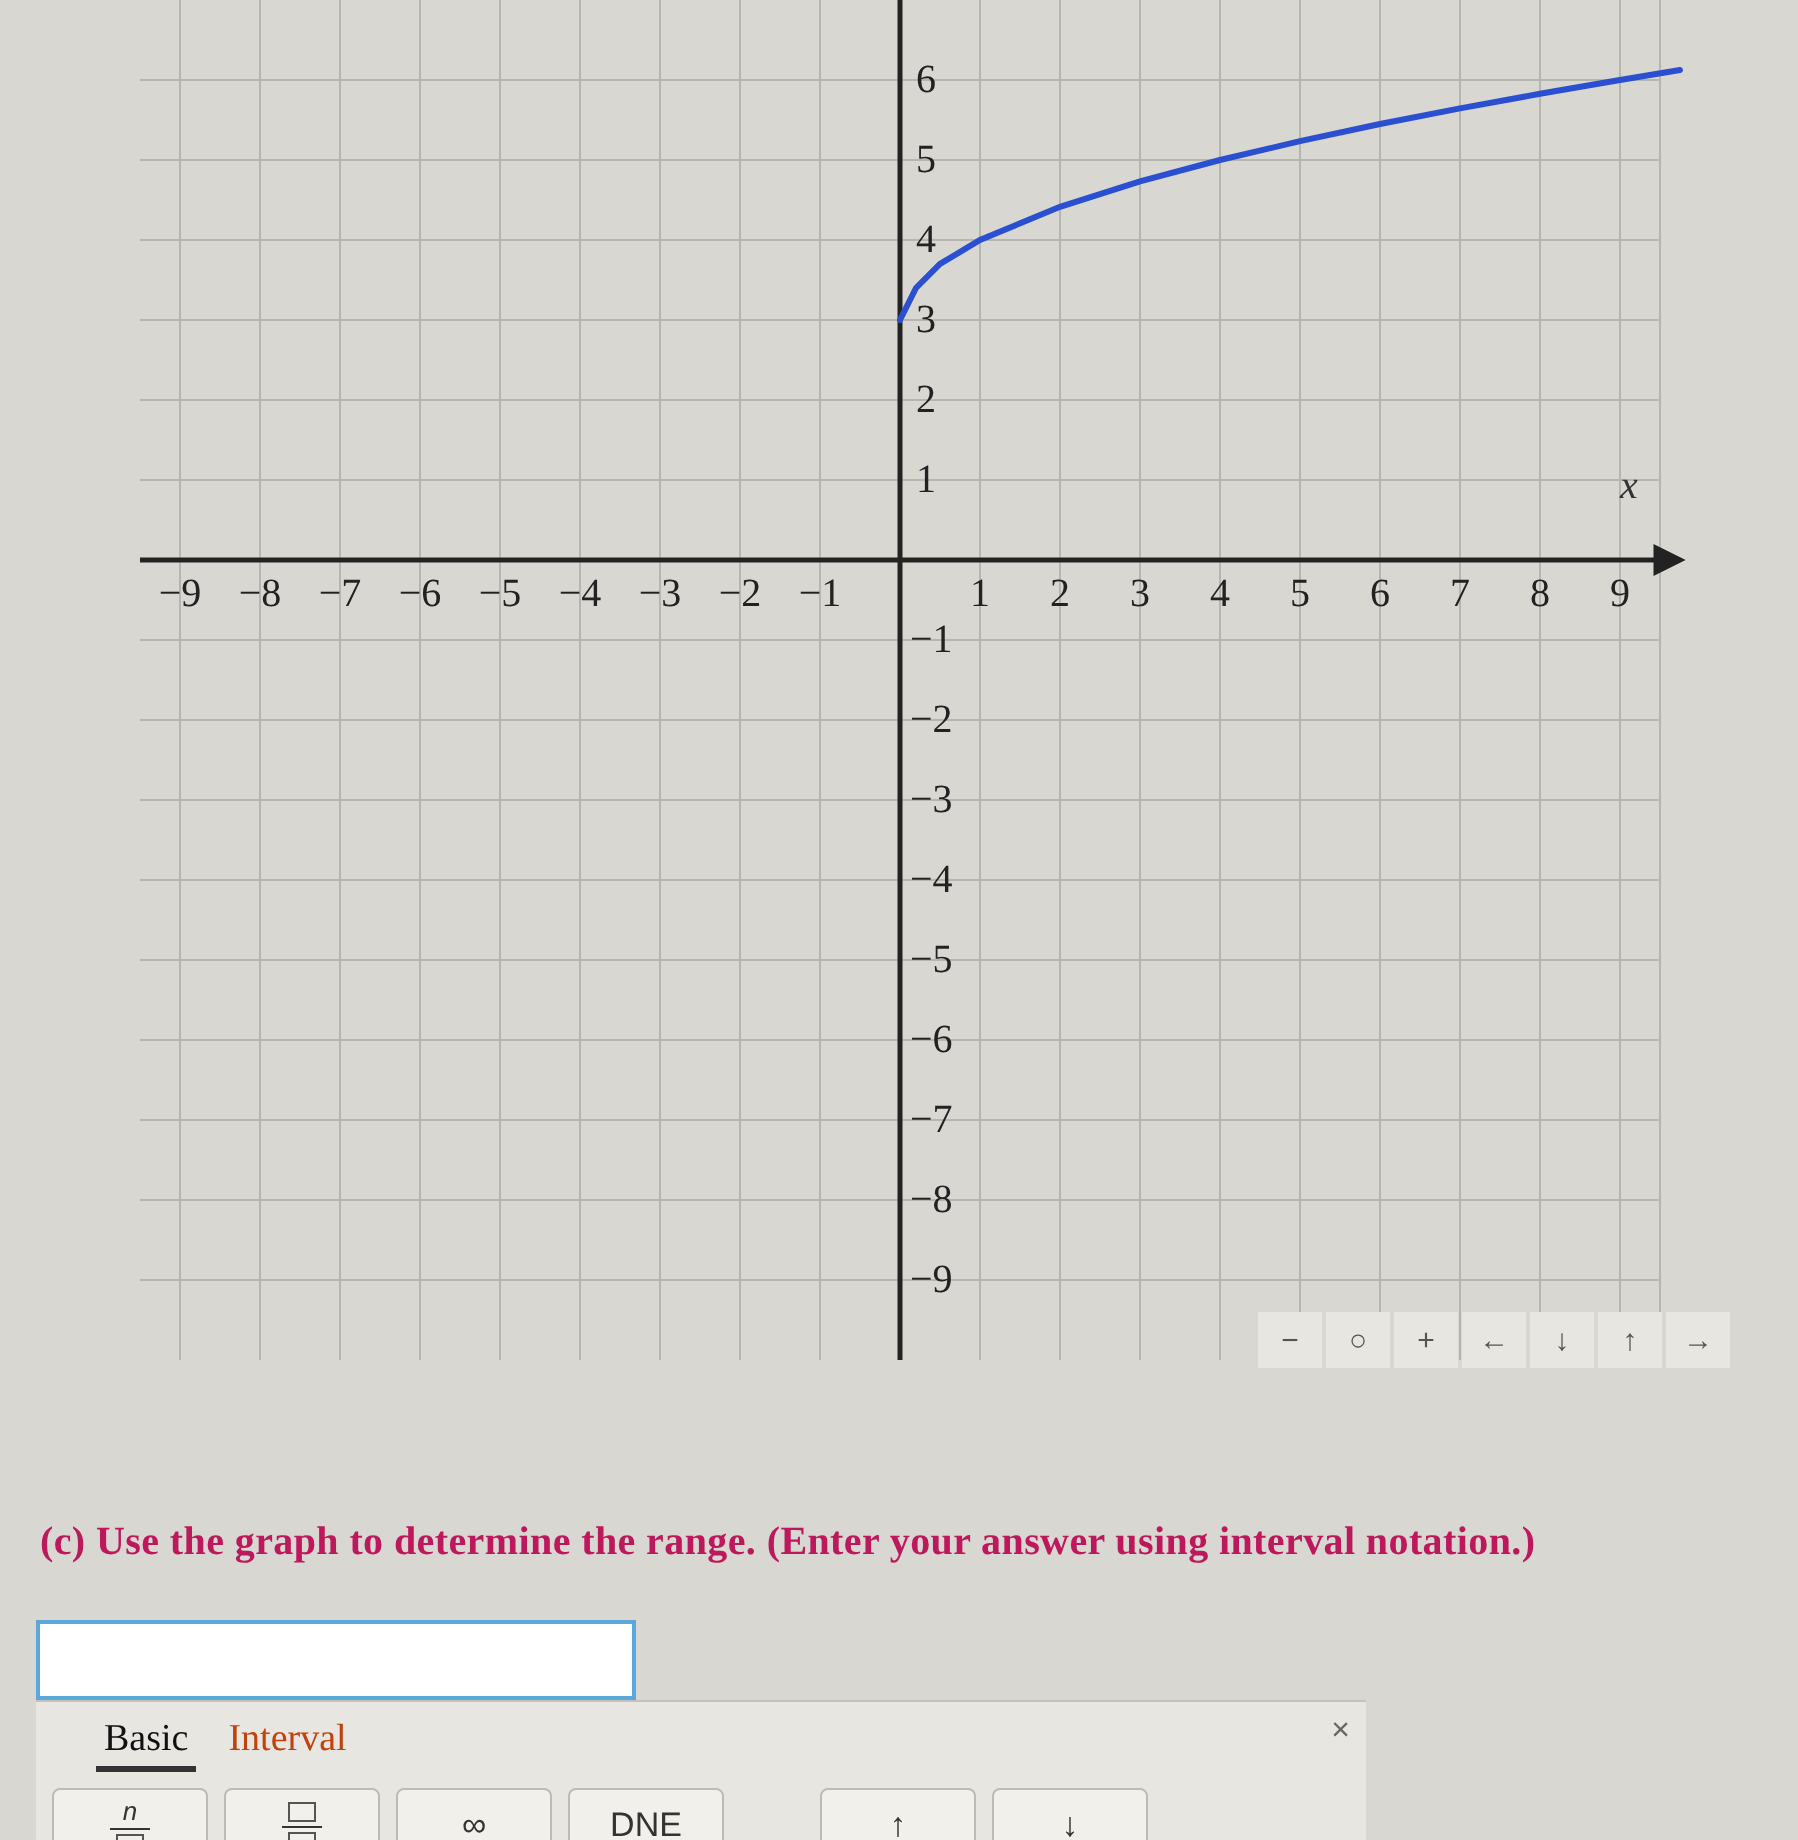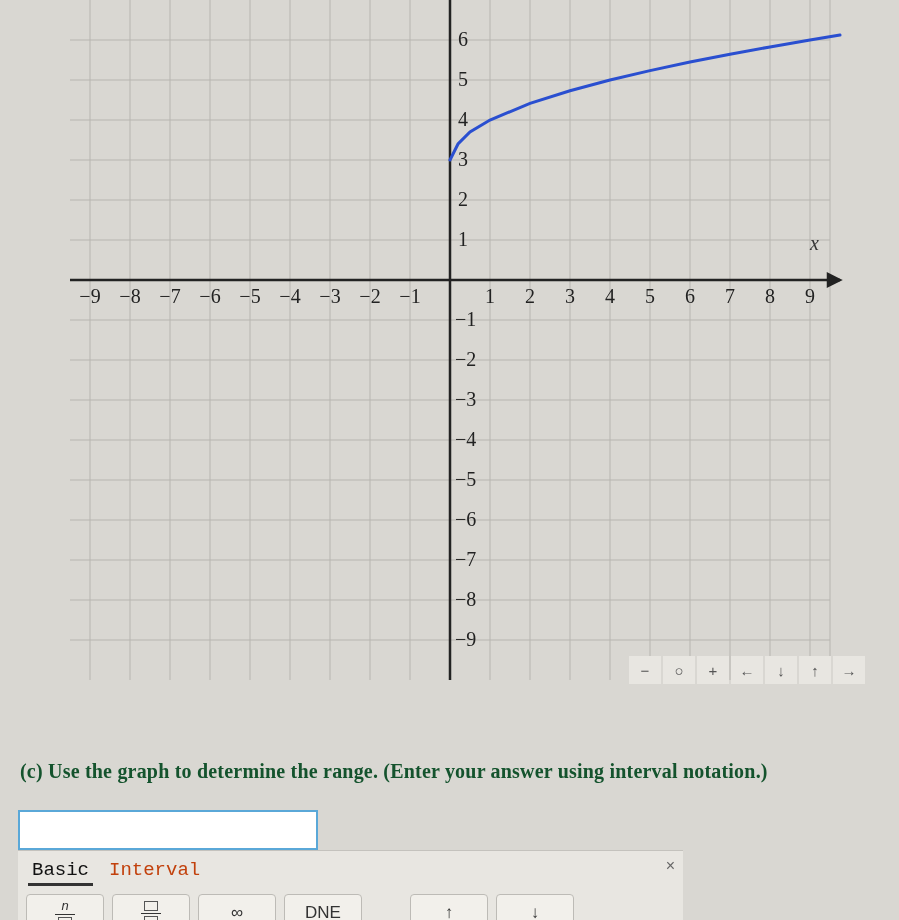--- a/index.html
+++ b/index.html
@@ -25,21 +25,21 @@
     top: 0;
     width: 800px;
     height: 690px;
   }
   .question-text {
     position: absolute;
     left: 20px;
     top: 760px;
     font-size: 20px;
     font-weight: bold;
-    color: #14532d;
+    color: #be185d;
     letter-spacing: 0.2px;
   }
   .answer-input {
     position: absolute;
     left: 18px;
     top: 810px;
     width: 300px;
     height: 40px;
     border: 2px solid #5aa8d8;
     background: #fff;
@@ -51,22 +51,23 @@
     left: 18px;
     top: 850px;
     width: 665px;
     background: #e8e6e1;
     border-top: 1px solid #c4c2bd;
   }
   .tabs {
     display: flex;
     gap: 12px;
     padding: 6px 10px 0 10px;
-    font-family: Liberation Mono, monospace;
+    font-family: Liberation Serif, serif;
     color: #444;
+    margin-left: 20px;
   }
   .tab {
     font-size: 19px;
     padding: 2px 4px;
     cursor: pointer;
   }
   .tab.inactive { color: #c2410c; }
   .tab.active { color: #111; border-bottom: 3px solid #333; font-weight: 500;}
   .buttons-row {
     display: flex;

